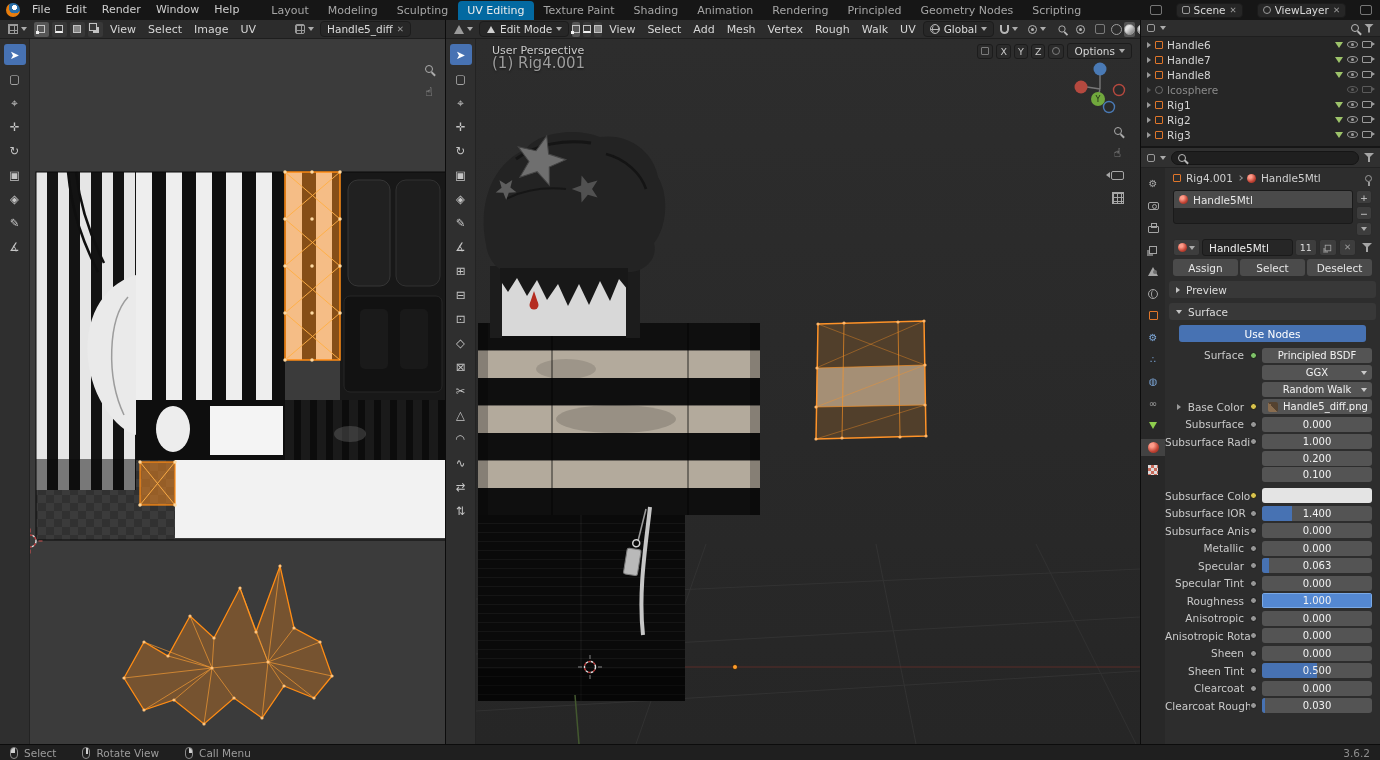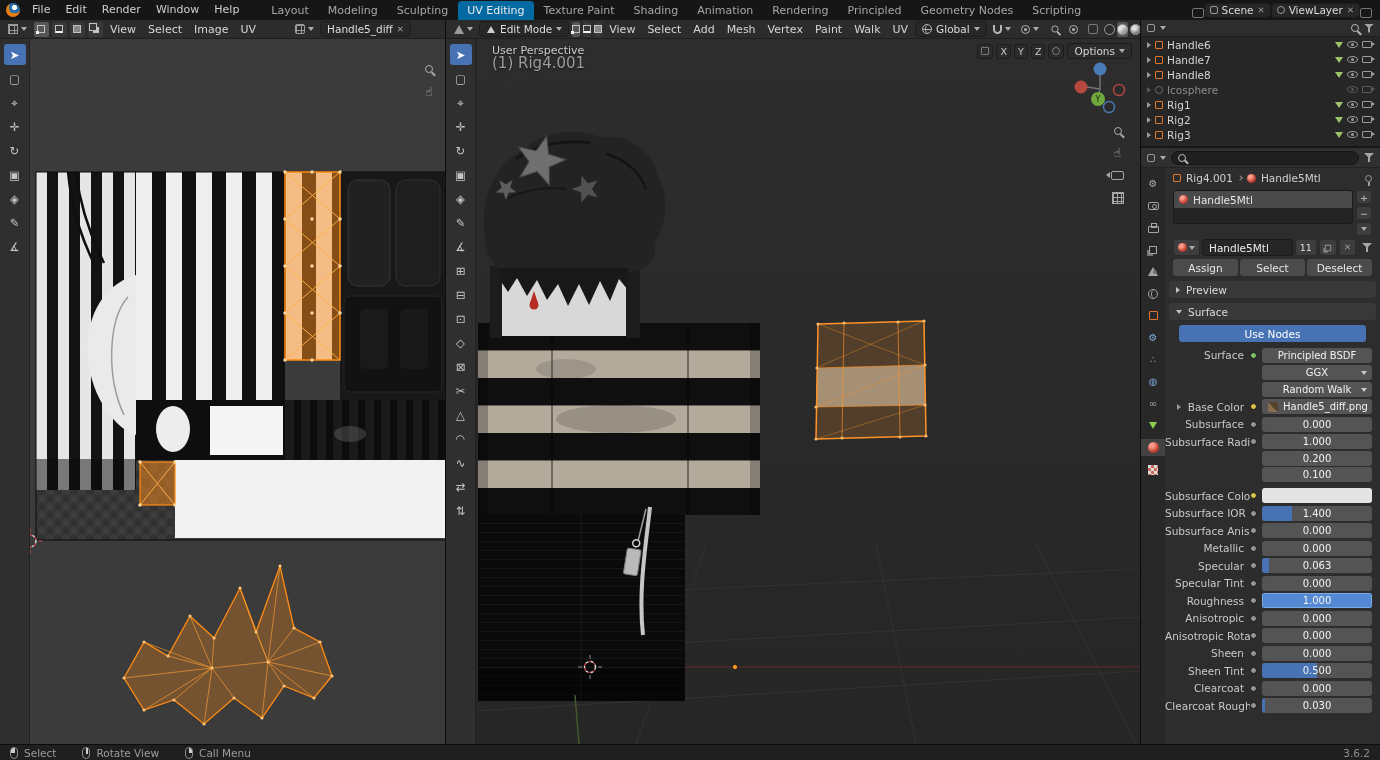--- a/index.html
+++ b/index.html
@@ -5,21 +5,21 @@
   html,body{margin:0;padding:0;background:#000}
   *{box-sizing:border-box}
   .app{position:relative;width:1380px;height:760px;background:#191919;font-family:"DejaVu Sans",sans-serif;font-size:11px;color:#d1d1d1;overflow:hidden;cursor:default}
 
   
   .topbar{position:absolute;left:0;top:0;width:100%;height:20px;background:#161616;display:flex;align-items:center;padding:0 6px;gap:1px;z-index:30}
   .logo{width:14px;height:14px;border-radius:50%;background:radial-gradient(circle at 62% 32%,#fff 0 20%,#2a6fa8 21% 46%,#e87d0d 47%);margin-right:4px;flex:none}
   .mi{padding:0 7px;line-height:20px;color:#cfcfcf}
   .ws{padding:0 9px;line-height:19px;color:#a6a6a6;border-radius:4px 4px 0 0;white-space:nowrap}
   .ws.active{background:#0369a1;color:#ececec}
-  .tb-right{margin-left:auto;display:flex;align-items:flex-end;gap:0;padding-right:2px}
+  .tb-right{margin-left:auto;display:flex;align-items:center;gap:14px;padding-right:2px}
   .tb-ico{width:12px;height:10px;border:1px solid #8e8e8e;border-radius:2px;opacity:.8}
   .db-widget{display:flex;align-items:center;gap:4px;background:#262626;border:1px solid #1b1b1b;border-radius:4px;height:15px;padding:0 5px;font-size:10.5px;color:#dadada}
   .xico{font-size:8.5px;color:#9a9a9a;line-height:1}
   .dot-ico{width:8px;height:8px;border-radius:2px;border:1.5px solid #9a9a9a}
 
   
   .uv-pane{position:absolute;left:0;top:20px;width:446px;height:724px;border-right:1px solid #0c0c0c}
   .vp-pane{position:absolute;left:446px;top:20px;width:694px;height:724px}
   .right-col{position:absolute;left:1140px;top:20px;width:240px;height:724px;border-left:1px solid #0c0c0c;background:#3b82f6}
 
@@ -336,21 +336,21 @@
           <i></i>
         </span>
       <span class="selmode sm-face">
           <i></i>
         </span>
       <span class="hmenu">View</span>
       <span class="hmenu">Select</span>
       <span class="hmenu">Add</span>
       <span class="hmenu">Mesh</span>
       <span class="hmenu">Vertex</span>
-      <span class="hmenu">Paint</span>
+      <span class="hmenu">Rough</span>
       <span class="hmenu">Walk</span>
       <span class="hmenu">UV</span>
       <div class="widget">
         <span class="globe"></span>
         <span>Global</span>
         <span class="caret"></span>
       </div>
       <div class="hgroup">
           <span class="magnet"></span>
           <span class="caret"></span>

